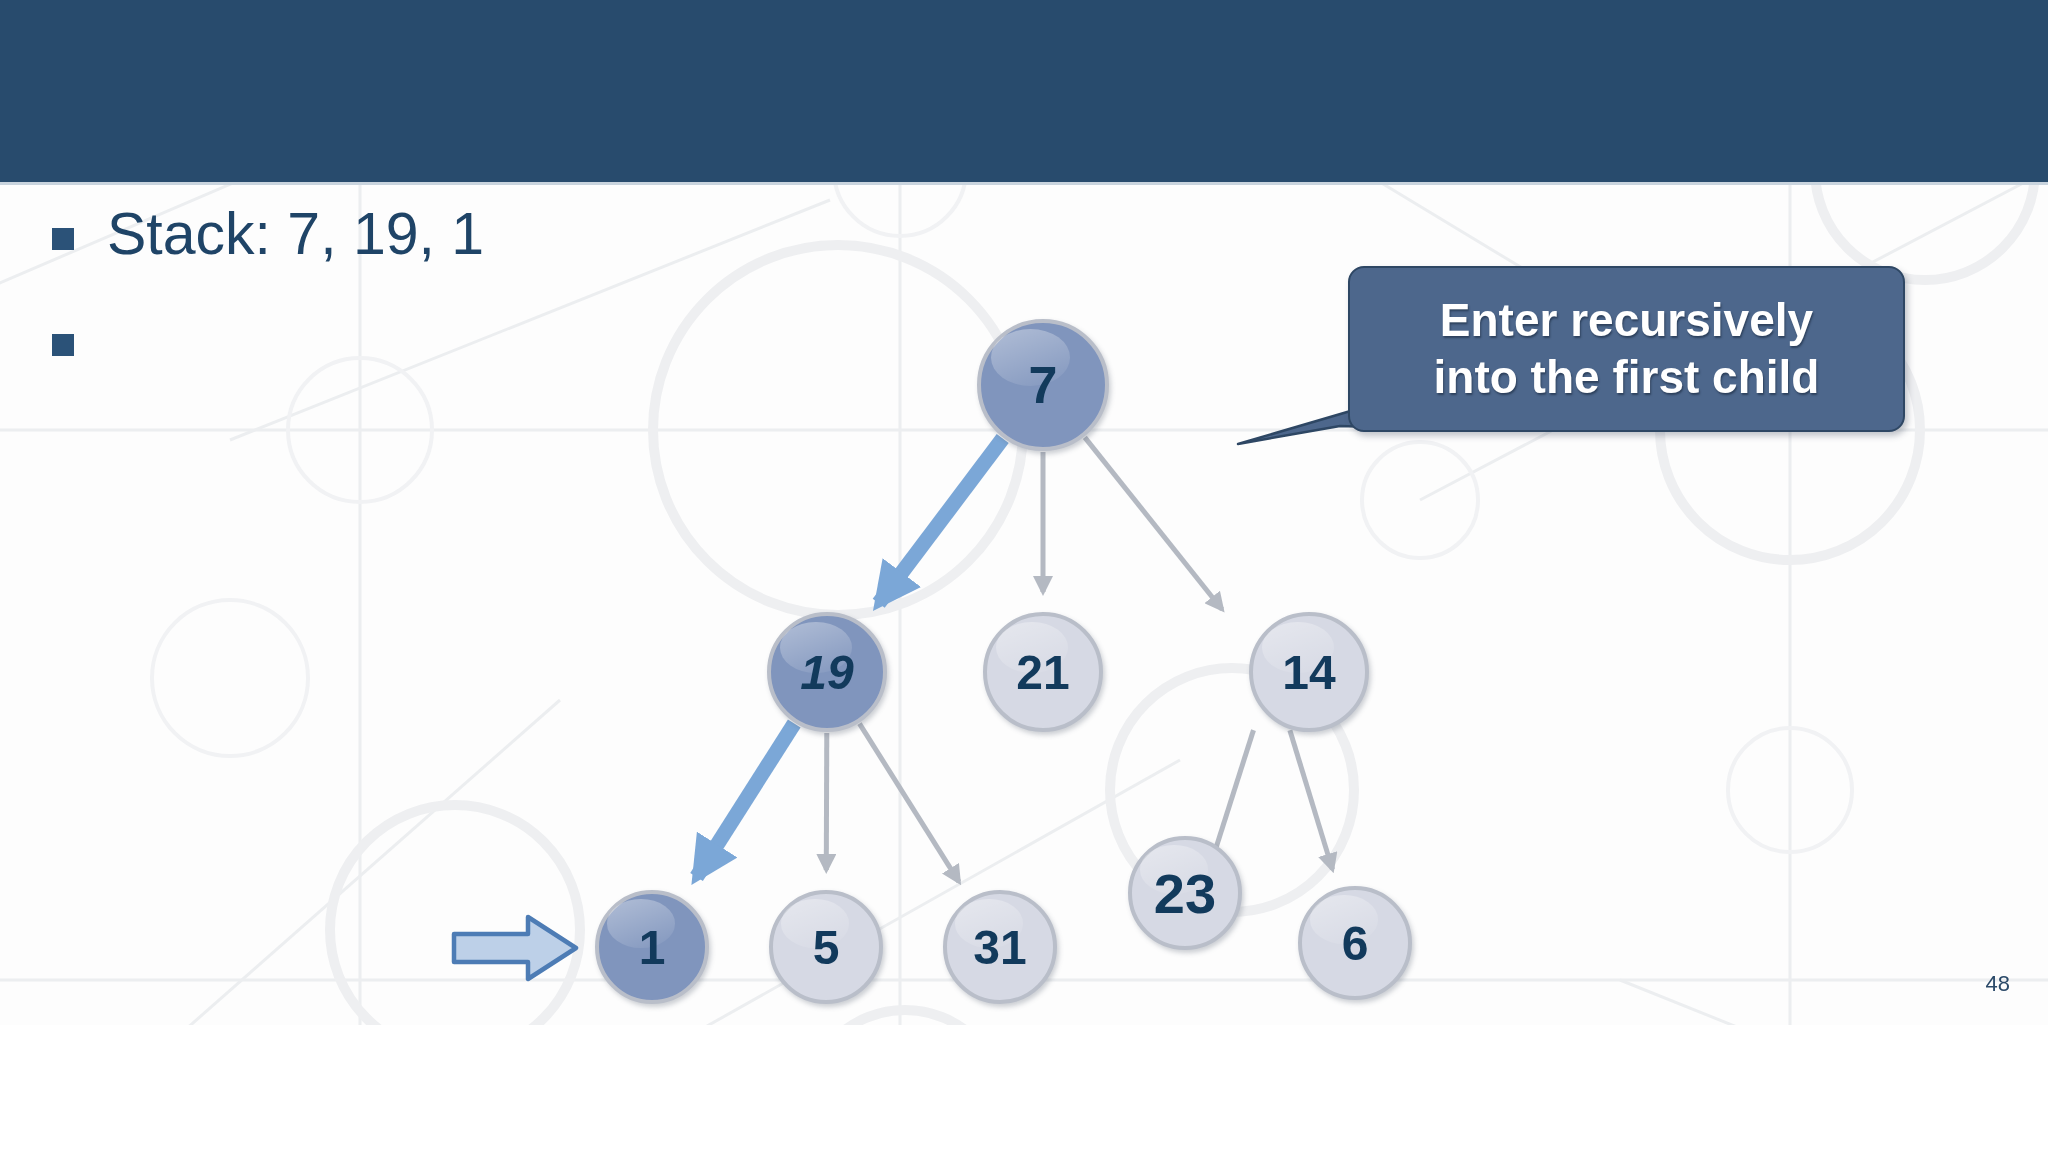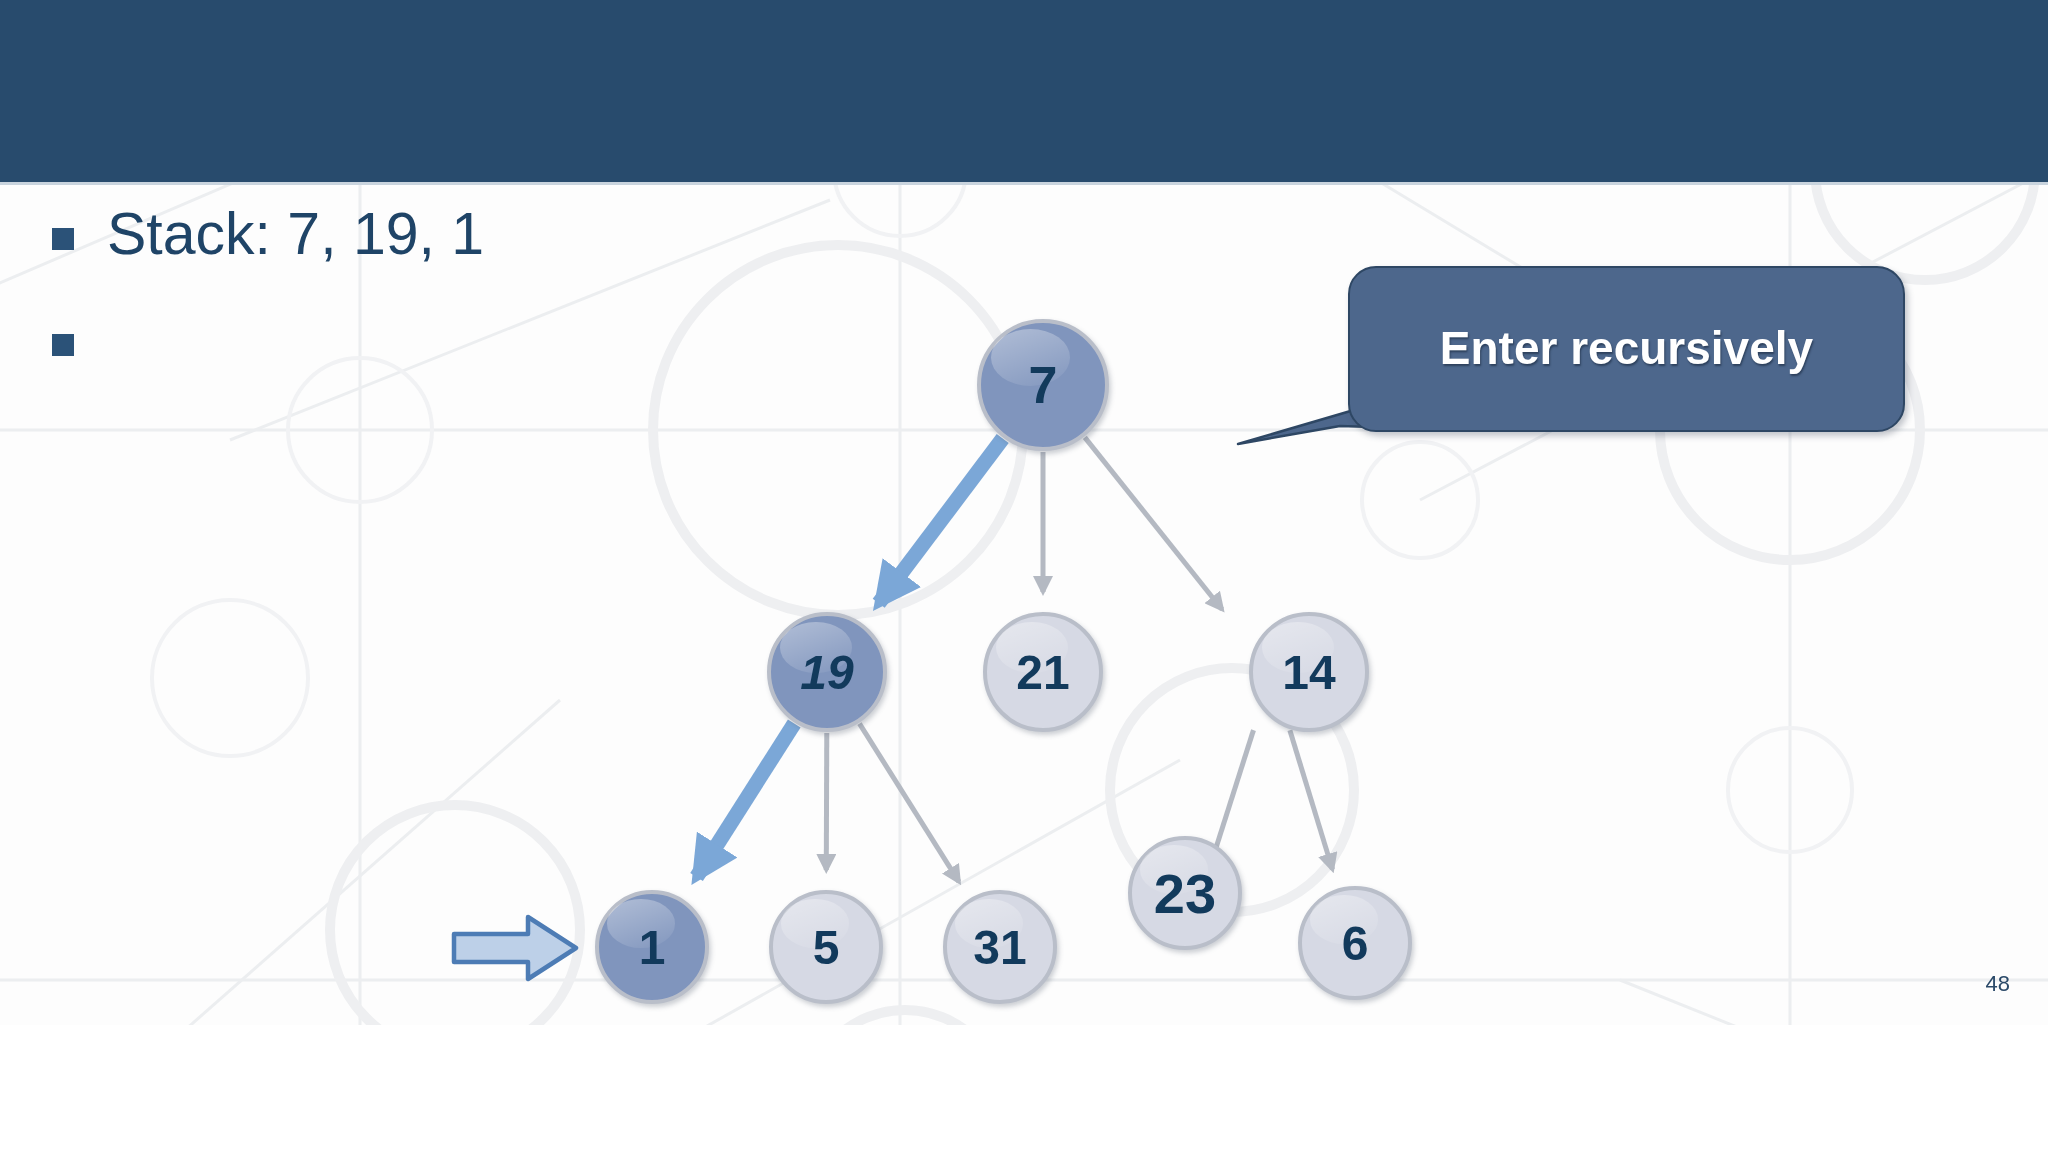--- a/index.html
+++ b/index.html
@@ -58,21 +58,21 @@
     position:absolute;left:8%;top:5%;width:64%;height:46%;
     border-radius:50%;
     background:linear-gradient(160deg,rgba(255,255,255,0.38),rgba(255,255,255,0.02));
     pointer-events:none;
   }
   .node span{position:relative;z-index:2;}
 
   
   #callout{
     position:absolute;left:1348px;top:266px;width:553px;height:162px;
-    background:#4d678c;border:2px solid #2e4764;border-radius:28px;
+    background:#4d678c;border:2px solid #2e4764;border-radius:16px;
     display:flex;flex-direction:column;align-items:center;justify-content:center;
     z-index:9;box-shadow:3px 4px 6px rgba(60,70,90,0.30);
   }
   .callout-line{
     font-size:46px;font-weight:bold;color:#ffffff;
     text-shadow:1px 2px 2px rgba(20,35,55,0.55);
     line-height:1.25;white-space:nowrap;
   }
   #callout-tail{position:absolute;left:1220px;top:370px;width:260px;height:110px;z-index:8;}
 
@@ -206,20 +206,21 @@
         <span>6</span>
       </div>
     </div>
 
   <svg id="callout-tail" viewBox="0 0 260 110">
     <polygon points="18,74 250,6 250,60 120,56" fill="#4d678c" stroke="#2e4764" stroke-width="2.5" stroke-linejoin="round"></polygon>
   </svg>
 
   <div id="callout">
     <div class="callout-line">Enter recursively</div>
+    <div class="callout-line">into the first child</div>
   </div>
 
   <svg id="pointer-arrow" viewBox="0 0 130 72">
     <polygon points="4,22 78,22 78,5 126,36 78,67 78,50 4,50" fill="#bdd0e8" stroke="#4d7cb5" stroke-width="4.5" stroke-linejoin="round"></polygon>
   </svg>
 
   <div id="page-number">48</div>
 
 </div>
 

